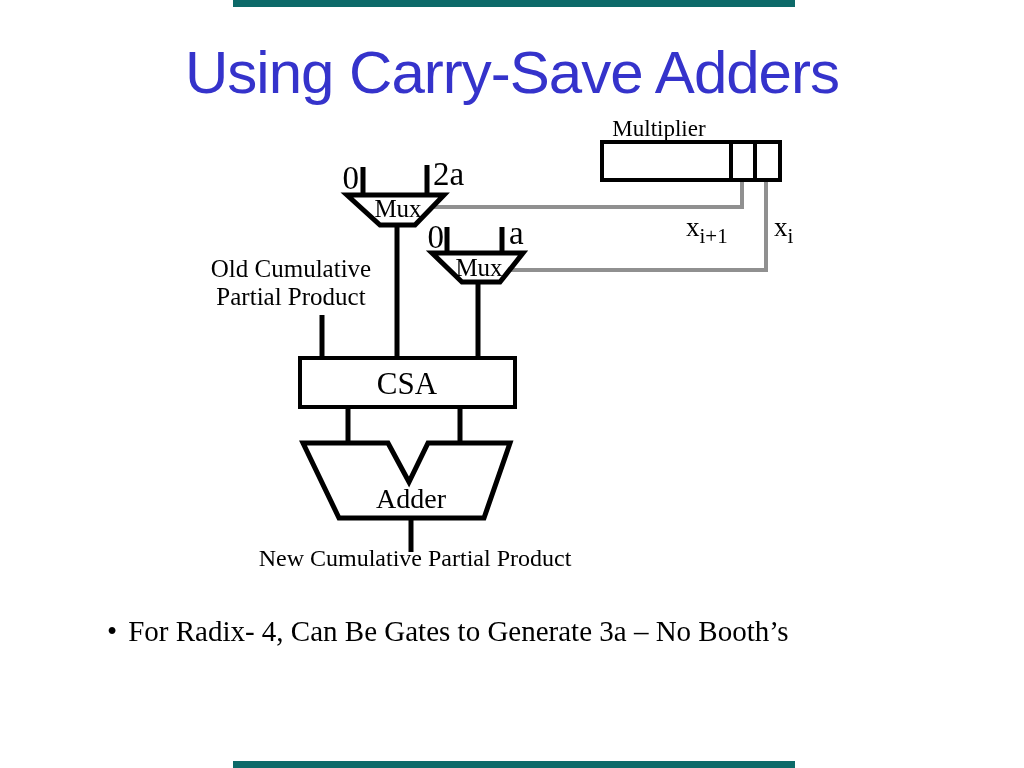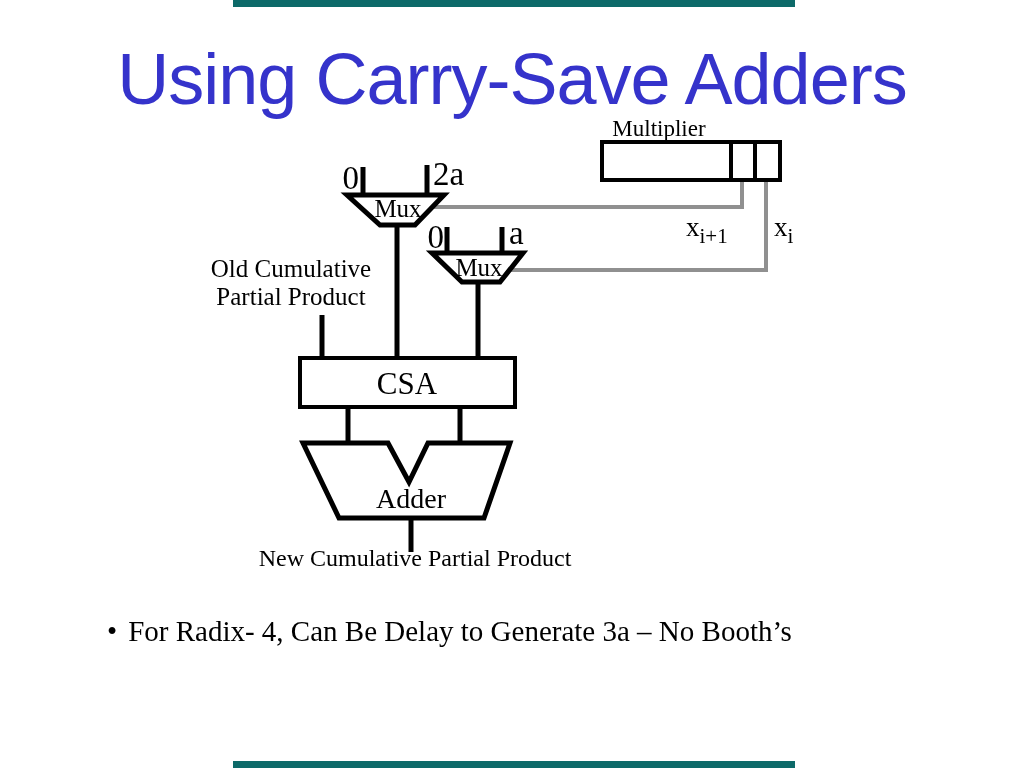--- a/index.html
+++ b/index.html
@@ -3,21 +3,21 @@
 <meta charset="utf-8">
 <style>
   html,body{margin:0;padding:0;background:#fff;}
   .slide{
     position:relative;width:1024px;height:768px;background:#ffffff;
     overflow:hidden;font-family:"Liberation Serif","DejaVu Serif",serif;
   }
   .page-title{
     position:absolute;left:0;right:0;top:38px;text-align:center;
     font-family:"Liberation Sans","DejaVu Sans",sans-serif;
-    font-size:72px;font-weight:500;letter-spacing:-1px;white-space:nowrap;
+    font-size:60px;font-weight:500;letter-spacing:-1px;white-space:nowrap;
   }
   .diagram-svg{position:absolute;left:0;top:0;}
   .t{font-family:"Liberation Serif","DejaVu Serif",serif;fill:#000;}
   .t-mult{font-size:23px;}
   .t-mux{font-size:25px;}
   .t-in{font-size:33px;}
   .t-bit{font-size:27px;}
   .t-bitsub{font-size:21px;}
   .t-old{font-size:25px;}
   .t-csa{font-size:31px;}
@@ -95,16 +95,16 @@
     <g>
       <path d="M 303 443 L 388 443 L 409 482 L 428 443 L 510 443 L 484 518 L 339 518 Z" fill="#fff" stroke="#000" stroke-width="5" stroke-linejoin="miter"></path>
       <text class="t t-adder" x="411" y="508" text-anchor="middle">Adder</text>
       <line x1="411" y1="518" x2="411" y2="552" stroke="#000" stroke-width="5"></line>
     </g>
 
     <text class="t t-new" x="415" y="566" text-anchor="middle">New Cumulative Partial Product</text>
   </svg>
 
   <div class="bullet-line b1">
-    <span class="bullet-marker">•</span><span>For Radix- 4, Can Be Delay to Generate 3a – No Booth’s</span>
+    <span class="bullet-marker">•</span><span>For Radix- 4, Can Be Gates to Generate 3a – No Booth’s</span>
   </div>
 
 </div>
 
 </body></html>

